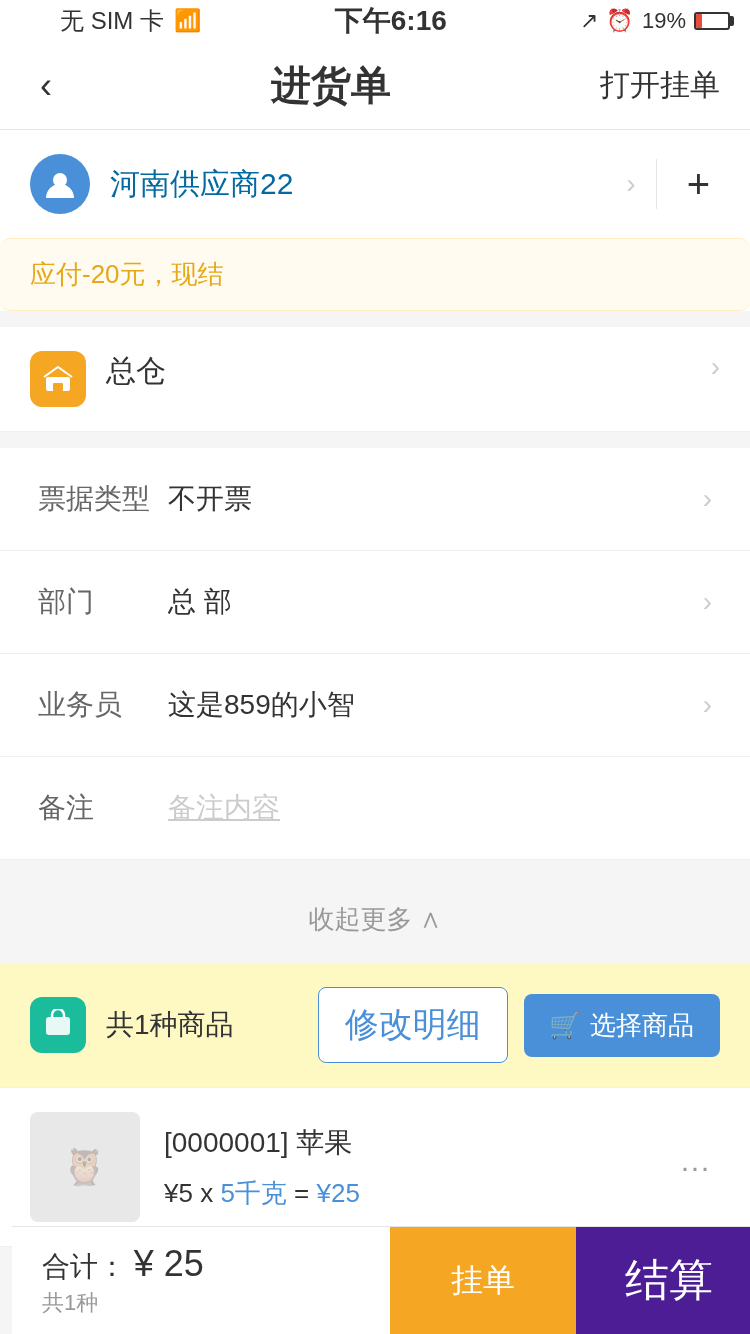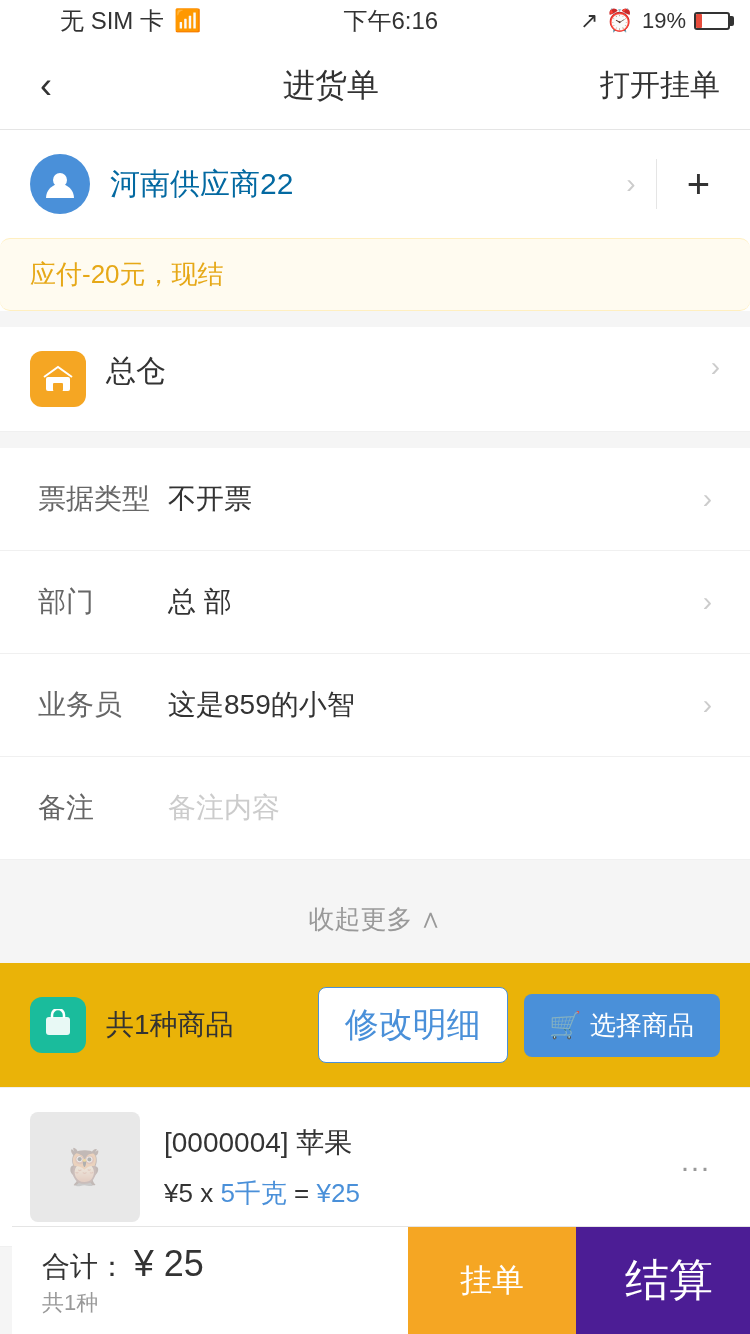--- a/index.html
+++ b/index.html
@@ -18,21 +18,21 @@
       background: #fff;
       height: 42px;
       display: flex;
       align-items: center;
       justify-content: space-between;
       padding: 0 20px;
       font-size: 24px;
       color: #333;
     }
     .status-left { display: flex; align-items: center; gap: 10px; margin-left: 40px; }
-    .status-center { font-size: 24px; font-weight: 400; }
+    .status-center { font-size: 28px; font-weight: 700; }
     .status-right { display: flex; align-items: center; gap: 8px; font-size: 22px; }
     .battery {
       display: inline-flex; align-items: center; gap: 2px;
     }
     .battery-body {
       width: 36px; height: 18px; border: 2px solid #333; border-radius: 3px; position: relative;
     }
     .battery-body::after {
       content: ''; position: absolute; right: -6px; top: 50%; transform: translateY(-50%);
       width: 4px; height: 10px; background: #333; border-radius: 0 2px 2px 0;
@@ -47,21 +47,21 @@
       height: 88px;
       display: flex;
       align-items: center;
       justify-content: space-between;
       padding: 0 30px;
       border-bottom: 1px solid #e5e5e5;
     }
     .nav-back {
       font-size: 36px; color: #333; cursor: pointer; padding: 10px;
     }
-    .nav-title { font-size: 32px; font-weight: 400; }
+    .nav-title { font-size: 40px; font-weight: 700; }
     .nav-action { font-size: 30px; color: #333; cursor: pointer; }
 
     
     .content { background: #f5f5f5; }
 
     
     .card {
       background: #fff;
       margin-bottom: 16px;
     }
@@ -124,38 +124,38 @@
       min-height: 96px;
     }
     .form-label {
       font-size: 28px; color: #666;
       width: 130px; flex-shrink: 0;
     }
     .form-value {
       flex: 1; font-size: 28px; color: #333;
     }
     .form-placeholder {
-      flex: 1; font-size: 28px; color: #ccc;
+      flex: 1; font-size: 28px; color: #ccc; text-decoration: underline;
     }
 
     
     .collapse-bar {
       background: #f5f5f5;
       text-align: center;
       padding: 26px 30px;
       font-size: 26px;
       color: #999;
       cursor: pointer;
     }
 
     
     .product-header {
       display: flex; align-items: center;
       padding: 24px 30px;
-      background: #eab308;
+      background: #fef9c3;
       border-bottom: 1px solid #f0f0f0;
     }
     .product-icon {
       width: 56px; height: 56px; border-radius: 12px;
       background: #1abc9c;
       display: flex; align-items: center; justify-content: center;
       margin-right: 20px; flex-shrink: 0;
     }
     .product-count { flex: 1; font-size: 28px; color: #333; }
     .btn-outline {
@@ -212,21 +212,21 @@
       display: flex;
       background: #fff;
       border-top: 1px solid #e5e5e5;
     }
     .total-section {
       flex: 1;
       display: flex; flex-direction: column; justify-content: center;
       padding: 0 30px;
     }
     .btn-hang {
-      width: 168px;
+      width: 186px;
       background: #f5a623;
       color: #fff;
       font-size: 32px;
       display: flex; align-items: center; justify-content: center;
       cursor: pointer;
       border: none;
     }
     .btn-checkout {
       width: 186px;
       background: #4c1d95;
@@ -344,21 +344,21 @@
         <span>选择商品</span>
       </button>
     </div>
 
     <div class="product-item">
       <div class="product-thumb">
         <span class="owl-logo">🦉</span>
       </div>
       <div class="product-info">
         <div class="product-title">
-          <span>[0000004]</span>
+          <span>[0000001]</span>
           <span>苹果</span>
         </div>
         <div class="product-price">
           <span>¥5</span>
           <span> </span>
           <span>x</span>
           <span> </span>
           <span class="price-blue">5千克</span>
           <span> </span>
           <span>=</span>

